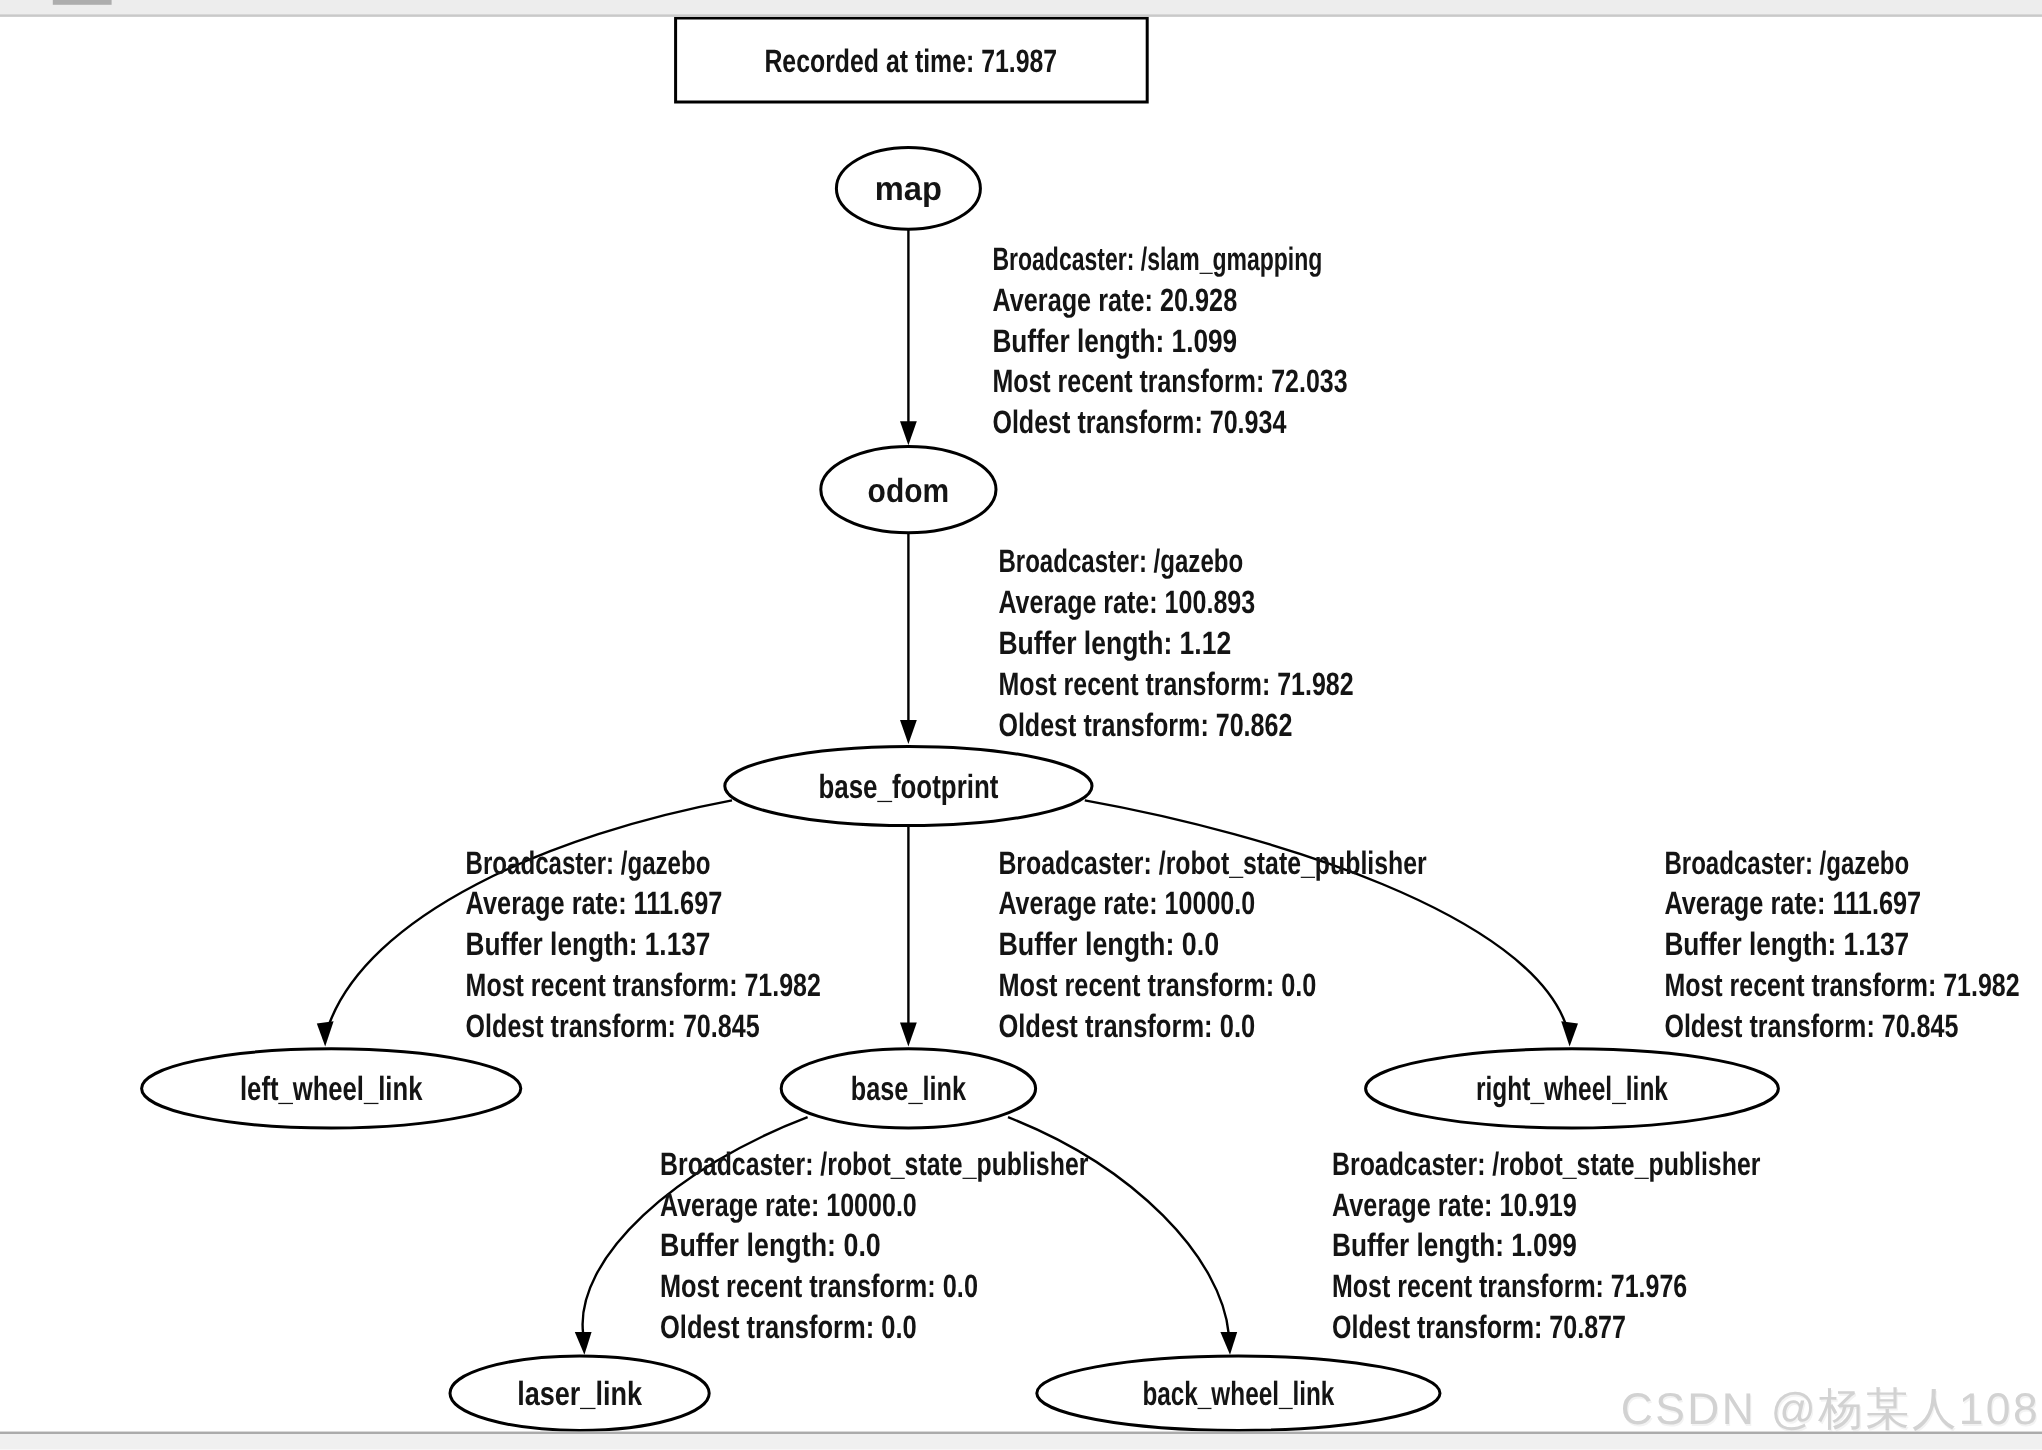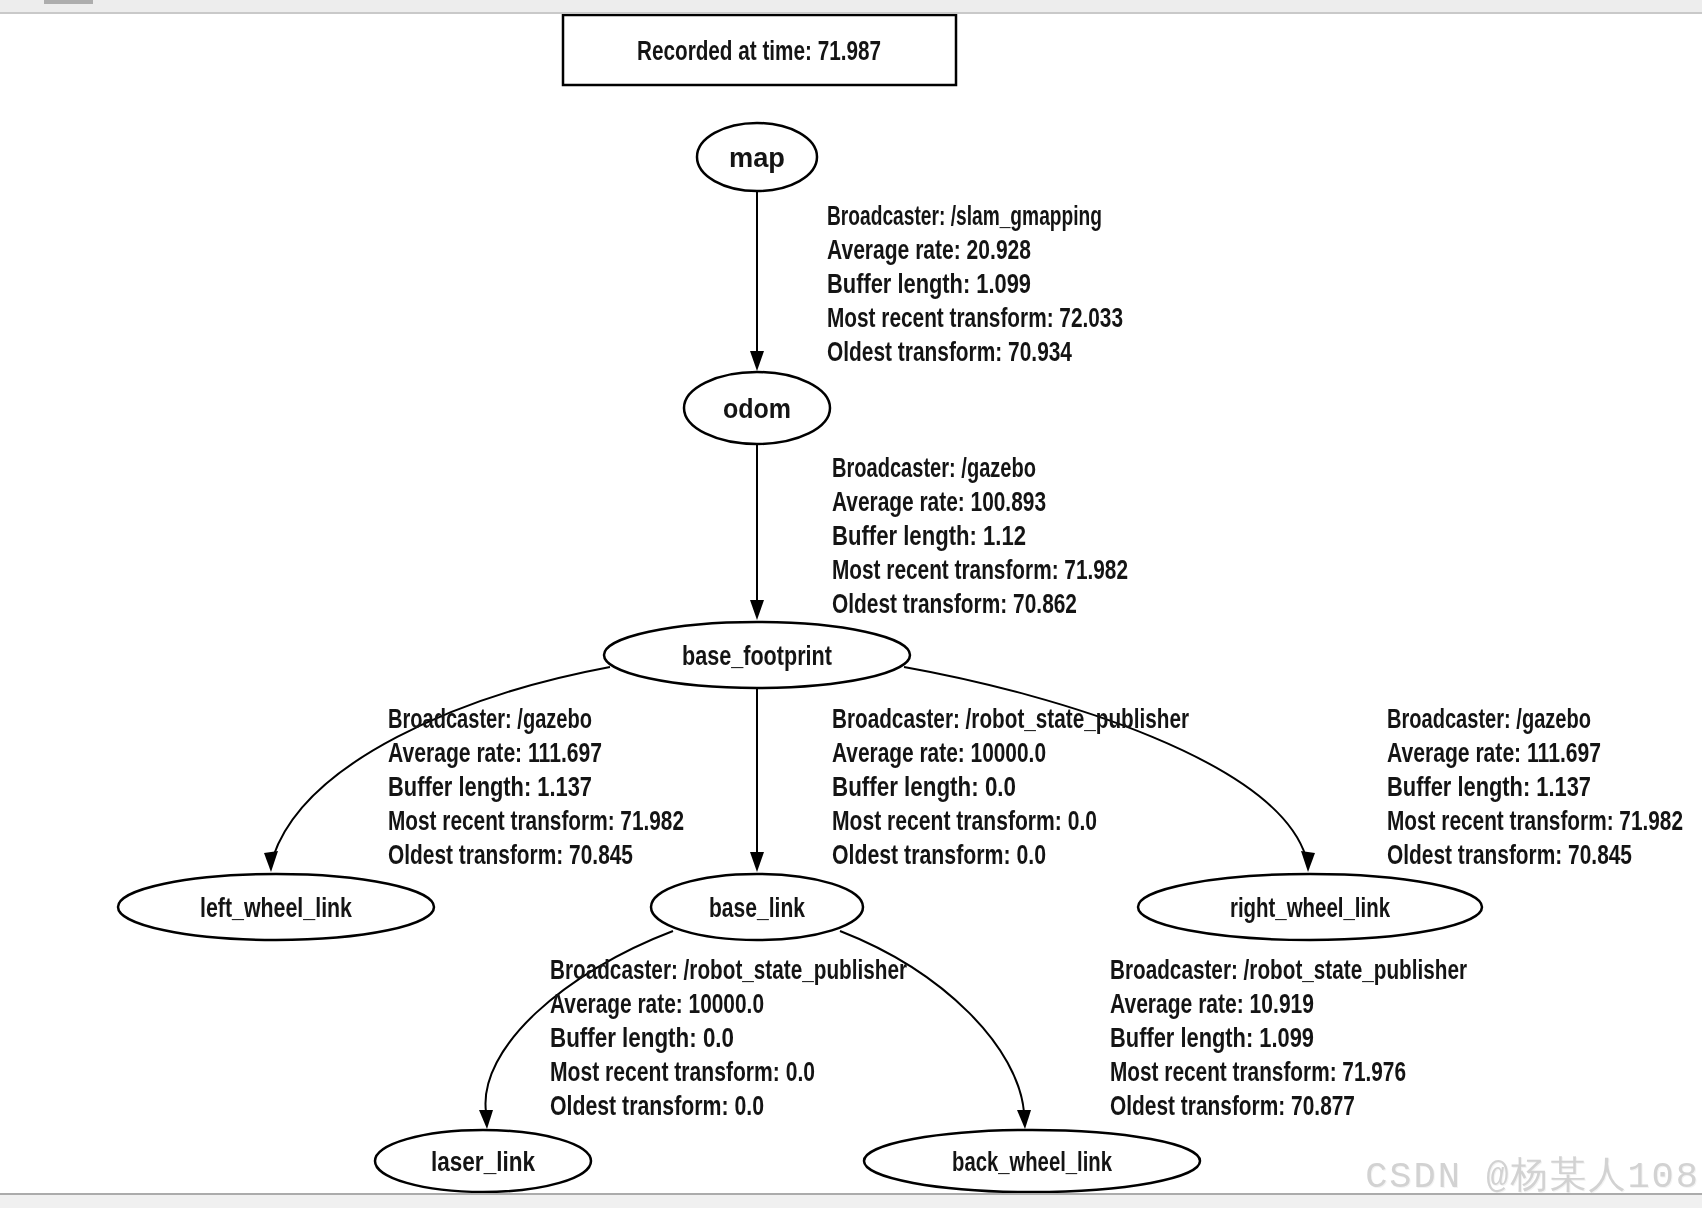--- a/index.html
+++ b/index.html
@@ -43,21 +43,21 @@
   .title-label { font-size: 27px; }
   .watermark {
     position: absolute; top: 1150px; right: 2px;
     font-size: 37px;
     font-weight: 400;
     color: #d2d2d2;
     letter-spacing: 2px;
     text-shadow: 1px 1px 0 #f3f3f3;
     z-index: 4;
     white-space: nowrap;
-    font-family: Liberation Mono, monospace;
+    font-family: Liberation Sans, sans-serif;
   }
 </style>
 </head>
 <body>
 
 <div class="top-bar">
   <div class="tab-fragment"></div>
 </div>
 
 <svg class="diagram" width="1702" height="1208" viewBox="0 0 1702 1208">

